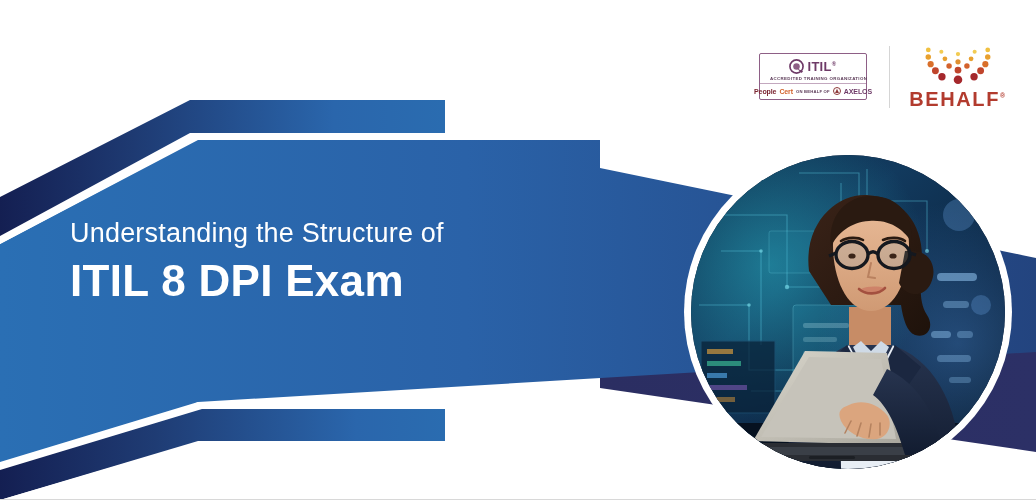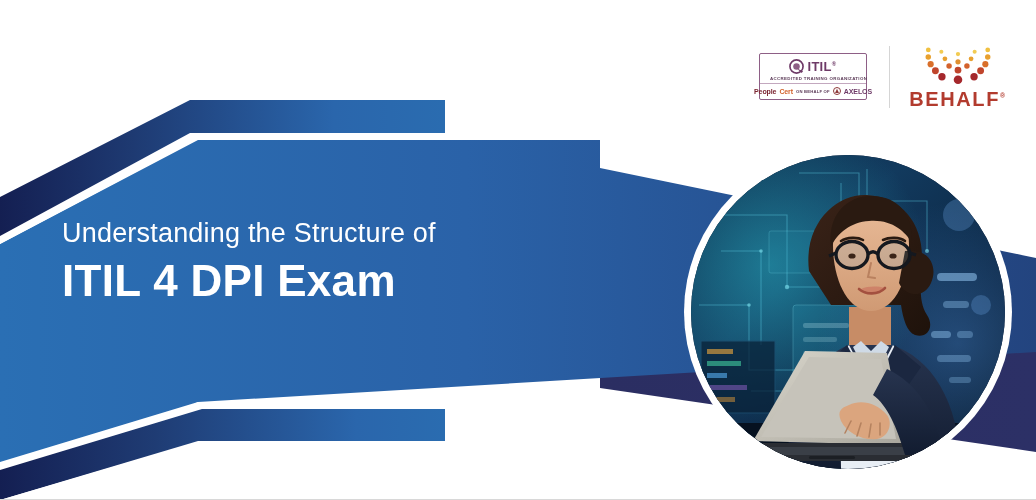--- a/index.html
+++ b/index.html
@@ -148,21 +148,21 @@
     position: relative;
   }
   .vinsys-word sup {
     font-size: 7px;
     vertical-align: super;
   }
 
   
   .headline {
     position: absolute;
-    left: 62px;
+    left: 70px;
     top: 218px;
     z-index: 20;
     width: 520px;
   }
   .headline .subtitle {
     font-family: "Liberation Sans", sans-serif;
     font-size: 27px;
     font-weight: normal;
     color: #ffffff;
     letter-spacing: 0.2px;
@@ -320,21 +320,21 @@
         <circle cx="60" cy="30" r="4.4" fill="#e09030"></circle>
         <circle cx="60" cy="44" r="5.6" fill="#c0452c"></circle>
         <circle cx="60" cy="60" r="7.2" fill="#a5282c"></circle>
       </svg>
       <div class="vinsys-word"><span>BEHALF</span><sup>®</sup></div>
     </div>
   </div>
 
   <div class="headline">
     <div class="subtitle">Understanding the Structure of</div>
-    <div class="title">ITIL 4 DPI Exam</div>
+    <div class="title">ITIL 8 DPI Exam</div>
   </div>
 
   <div class="photo-ring">
     <div class="photo-clip">
       <svg class="photo-svg" viewBox="0 0 314 314">
         <defs>
           <linearGradient id="bgTech" x1="0" y1="0" x2="1" y2="1">
             <stop offset="0%" stop-color="#0d2a4a"></stop>
             <stop offset="35%" stop-color="#123a5e"></stop>
             <stop offset="70%" stop-color="#0b2440"></stop>

